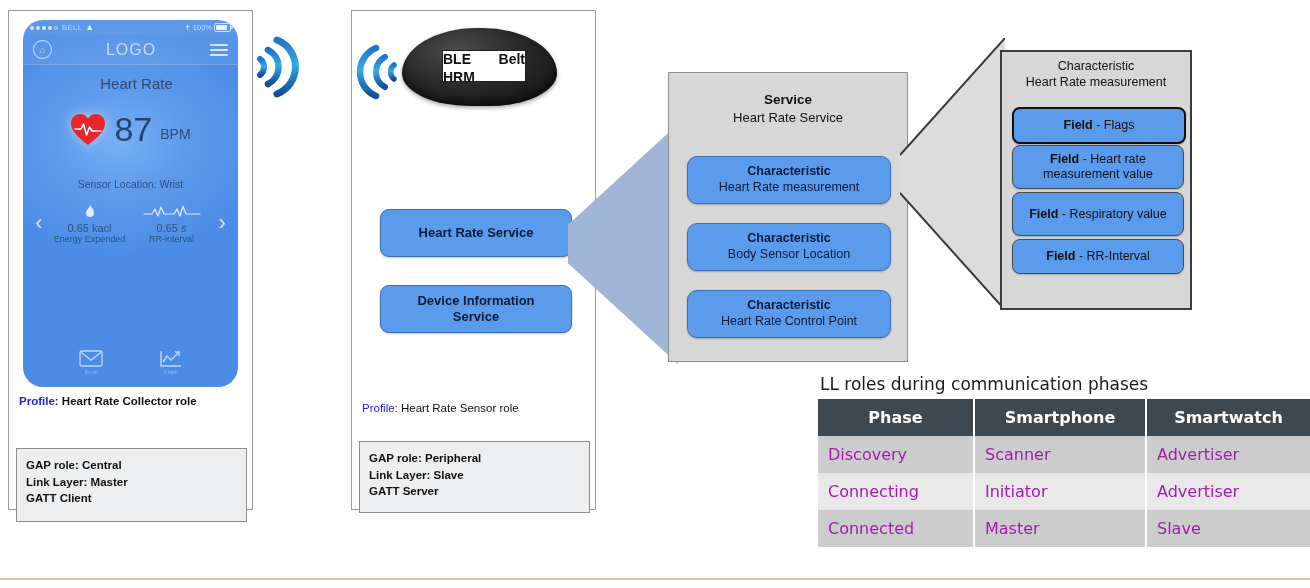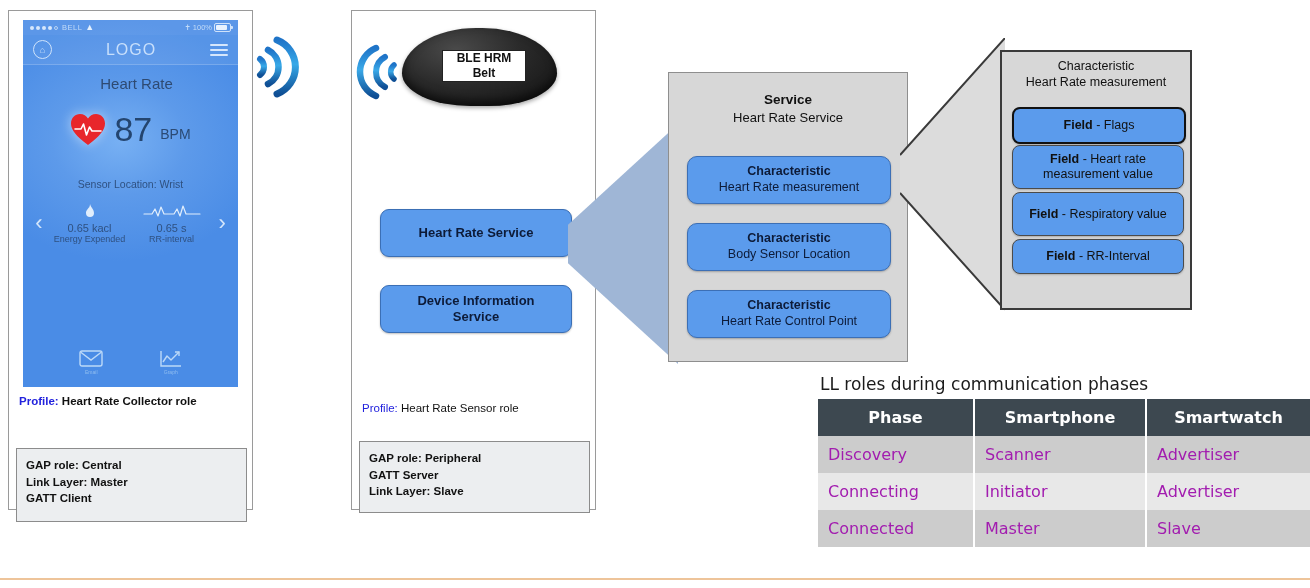--- a/index.html
+++ b/index.html
@@ -24,20 +24,21 @@
     border: 1px solid #9a9a9a;
     box-sizing: border-box;
   }
   #phone-screen {
     position: absolute;
     left: 14px; top: 9px;
     width: 215px; height: 367px;
     background: #4c90e8;
     background-image: radial-gradient(ellipse 150px 120px at 45% 33%, #77b0f3 0%, #5d9aea 45%, #4a8ce6 100%);
     overflow: hidden;
+    border-radius: 20px;
   }
   #status-bar {
     position: absolute; left: 0; top: 0;
     width: 100%; height: 15px;
     background: rgba(255,255,255,0.10);
     display: flex; align-items: center;
     padding: 0 7px; box-sizing: border-box;
     color: #cfe2fa; font-size: 8px;
   }
   .sig-dots { display: flex; gap: 2px; align-items: center; margin-right: 4px; }
@@ -129,22 +130,22 @@
     position:absolute; left:50px; top:17px;
     width:155px; height:78px;
     background: radial-gradient(ellipse at 35% 28%, #4a4a4a 0%, #2a2a2a 45%, #111111 100%);
     border-radius: 48% 48% 44% 44% / 58% 58% 42% 42%;
     box-shadow: inset 0 -5px 10px rgba(0,0,0,0.6), 0 2px 4px rgba(0,0,0,0.35);
   }
   #belt-label {
     position:absolute; left:40px; top:22px;
     width:82px; height:30px;
     background:#ffffff; border:1px solid #222222;
-    display:flex; flex-direction:column; align-items:center; justify-content:center;
-    font-size:12px; font-weight:bold; color:#111111; line-height:1.25;
+    display:flex; flex-direction:row; justify-content:center;
+    font-size:14px; font-weight:bold; color:#111111; line-height:1.25;
   }
   .svc-btn {
     position:absolute;
     background:#5b9bec; border:1px solid #3b6fb5; border-radius:9px;
     display:flex; align-items:center; justify-content:center; text-align:center;
     font-size:13px; font-weight:bold; color:#0d1b38;
     box-shadow: 0 1px 2px rgba(0,0,0,0.25);
     line-height:1.25;
   }
   #hr-service-btn { left:28px; top:198px; width:190px; height:46px; }
@@ -413,22 +414,22 @@
         <div>Service</div>
       </div>
     </div>
 
     <div id="belt-profile-line">
       <span class="pf-key">Profile:</span><span> Heart Rate Sensor role</span>
     </div>
 
     <div id="belt-role-box">
       <div>GAP role: Peripheral</div>
+      <div>Link Layer: Slave</div>
       <div>GATT Server</div>
-      <div>Link Layer: Slave</div>
     </div>
   </div>
 
   <div id="funnel-1"></div>
 
   <div id="service-panel">
     <div id="service-heading">
       <span class="hd-strong">Service</span>
       <span class="hd-sub">Heart Rate Service</span>
     </div>

